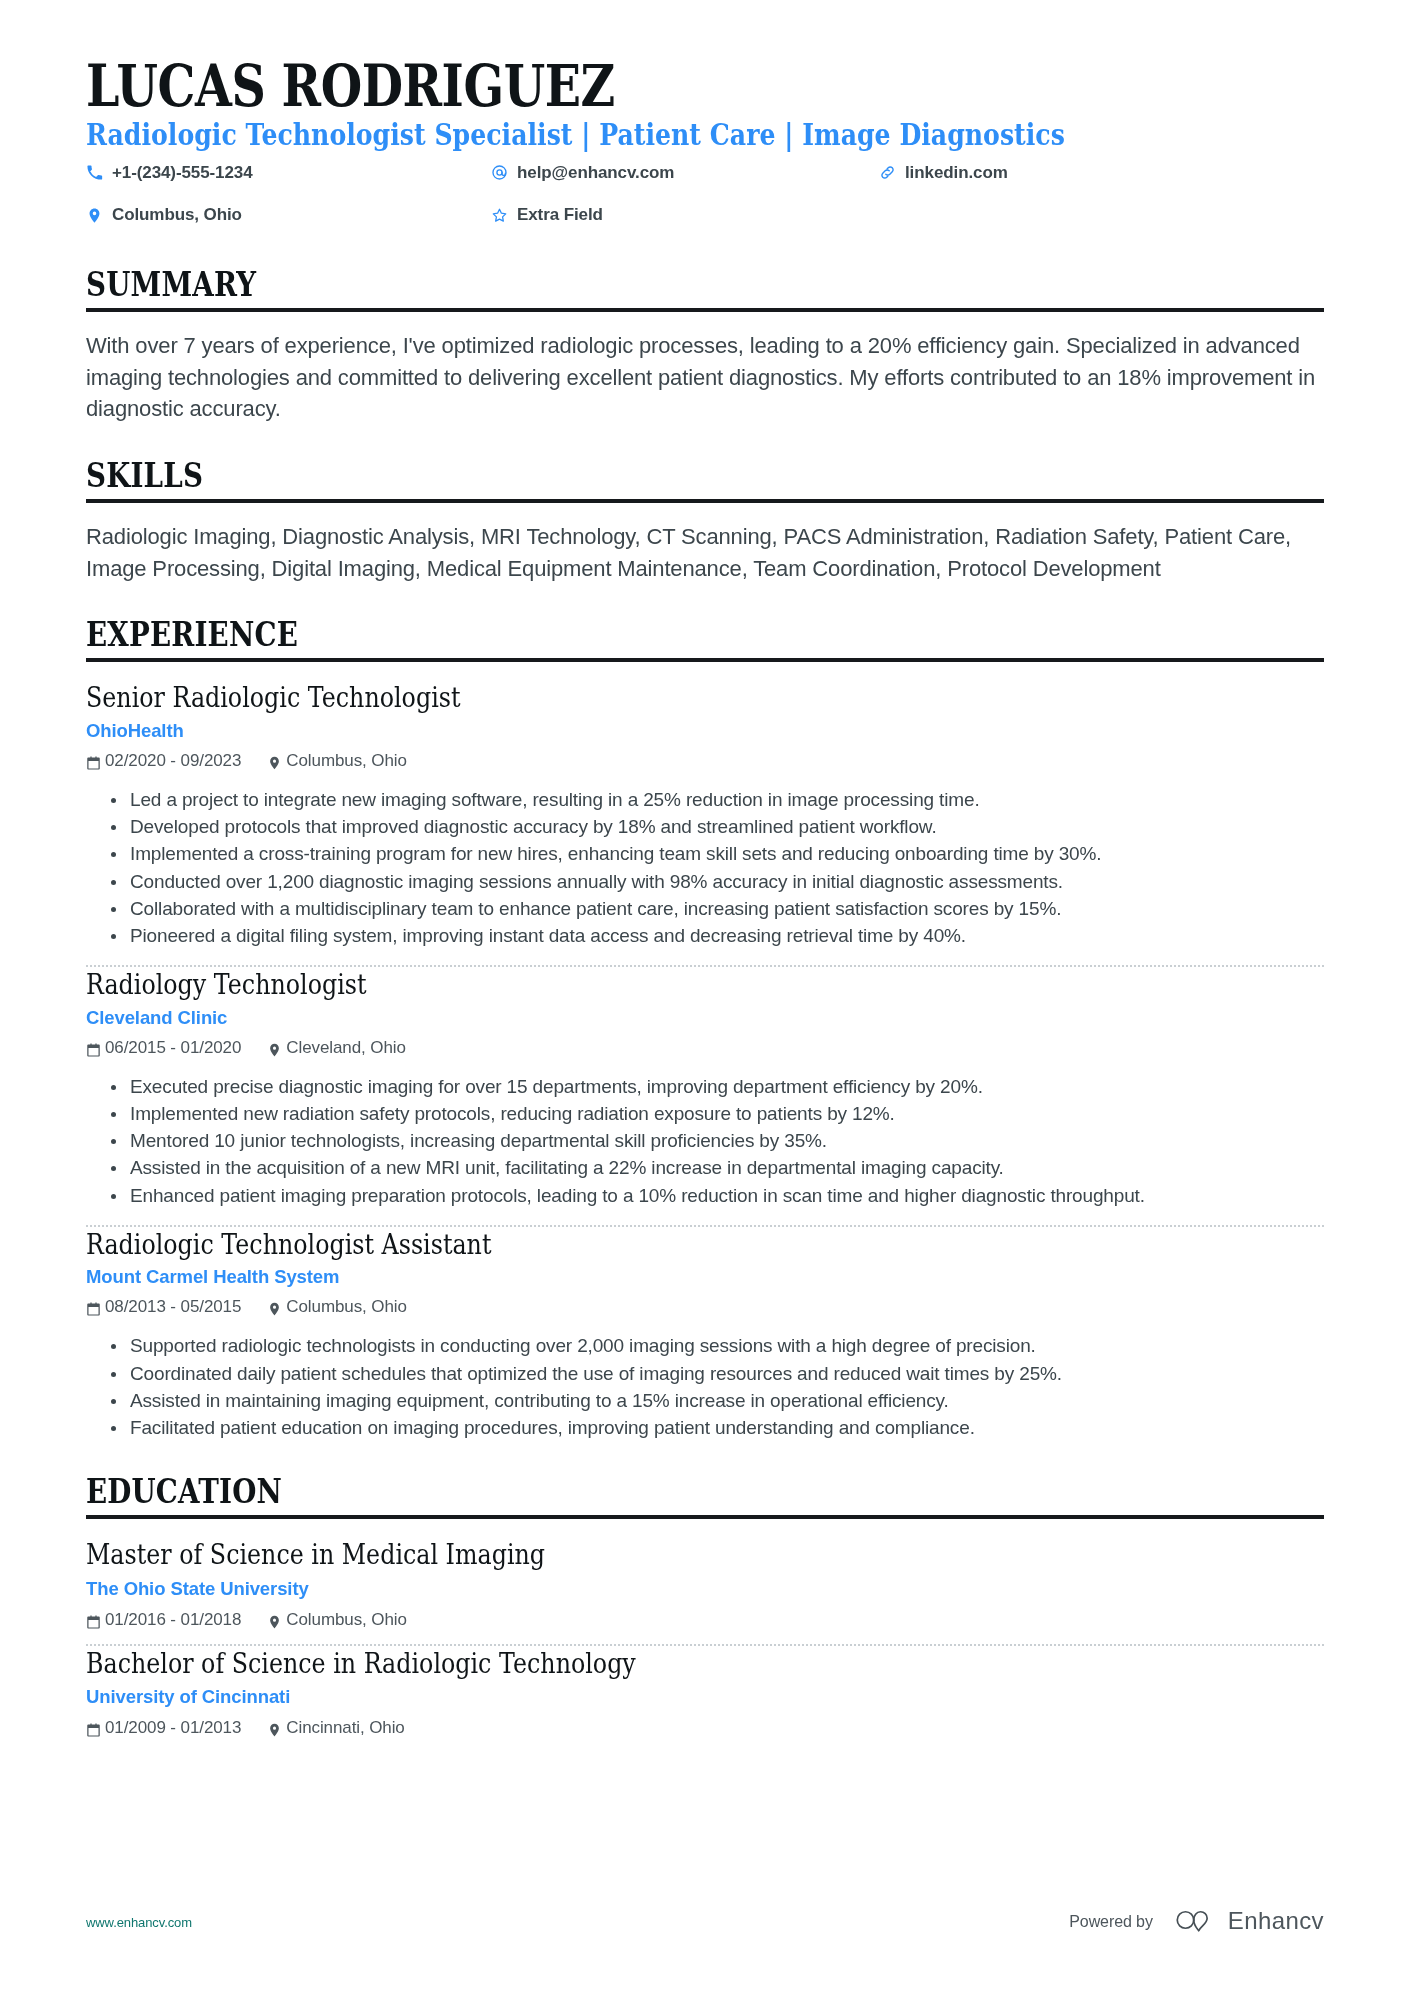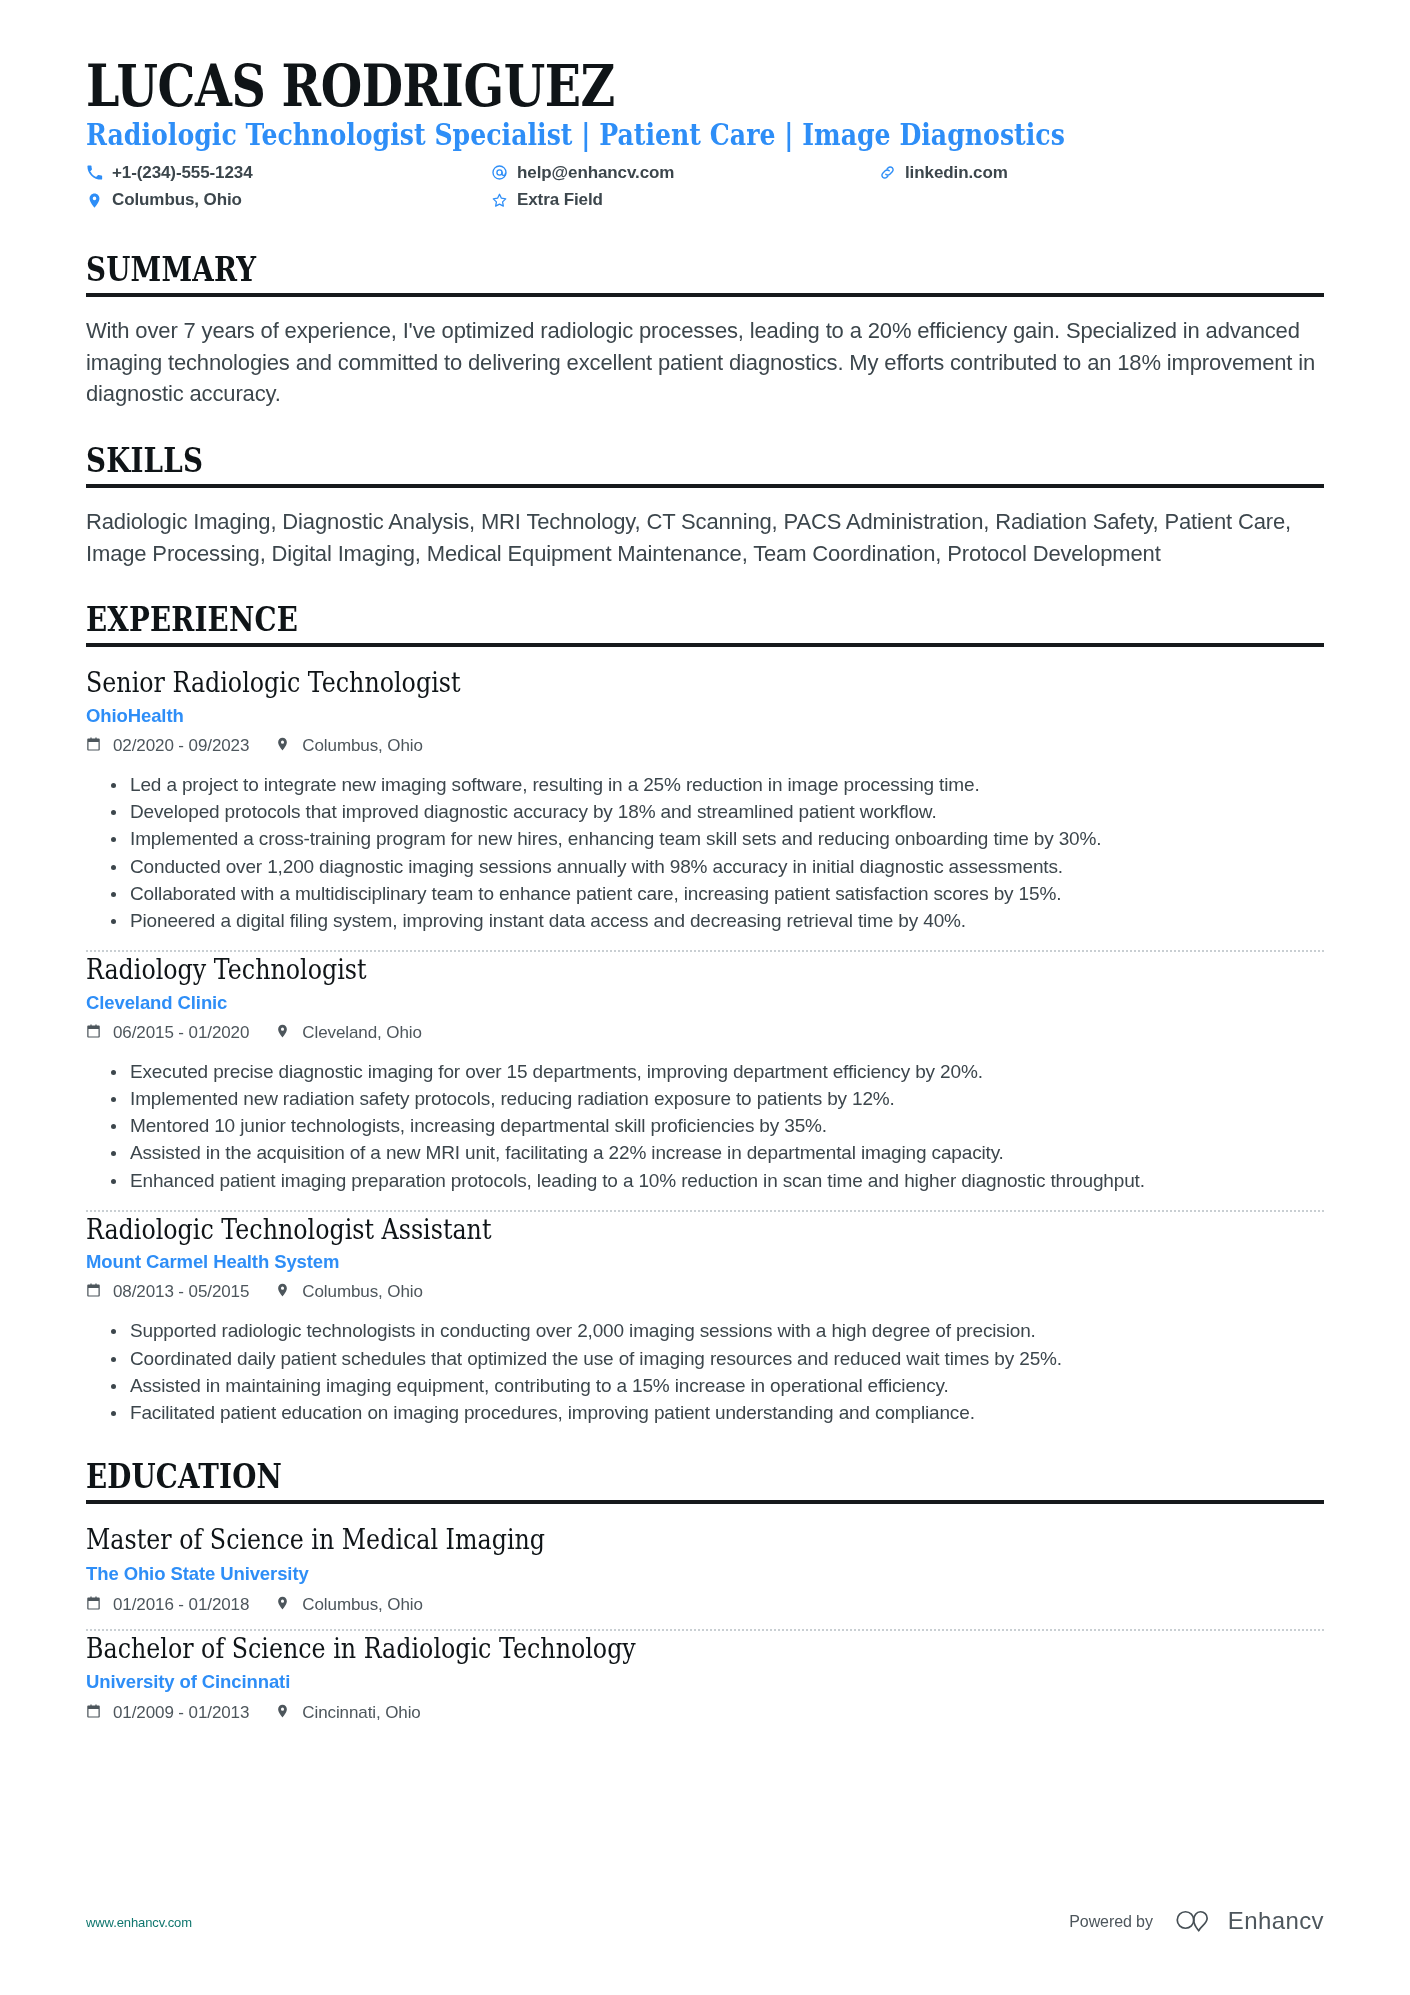--- a/index.html
+++ b/index.html
@@ -48,21 +48,21 @@
     color: #2e8ef7;
     margin: 0 0 10px 0;
     transform: scaleX(0.84);
     transform-origin: left center;
     white-space: nowrap;
   }
 
   .contact-grid {
     display: grid;
     grid-template-columns: 405px 388px auto;
-    row-gap: 5px;
+    row-gap: 20px;
     margin-top: 6px;
   }
   .contact-item {
     display: flex;
     align-items: center;
     gap: 9px;
     font-size: 17px;
     font-weight: bold;
     color: #3c464c;
     line-height: 1.3;
@@ -144,22 +144,22 @@
   }
 
   .entry-meta {
     display: flex;
     align-items: center;
     gap: 26px;
     margin-bottom: 10px;
   }
   .meta-item {
     display: flex;
-    align-items: flex-start;
-    gap: 12px;
+    align-items: flex-end;
+    gap: 4px;
     font-size: 17px;
     color: #4d565c;
     letter-spacing: -0.1px;
   }
   .meta-item .ico {
     display: inline-flex;
     align-items: center;
     justify-content: center;
     width: 15px;
     height: 16px;

